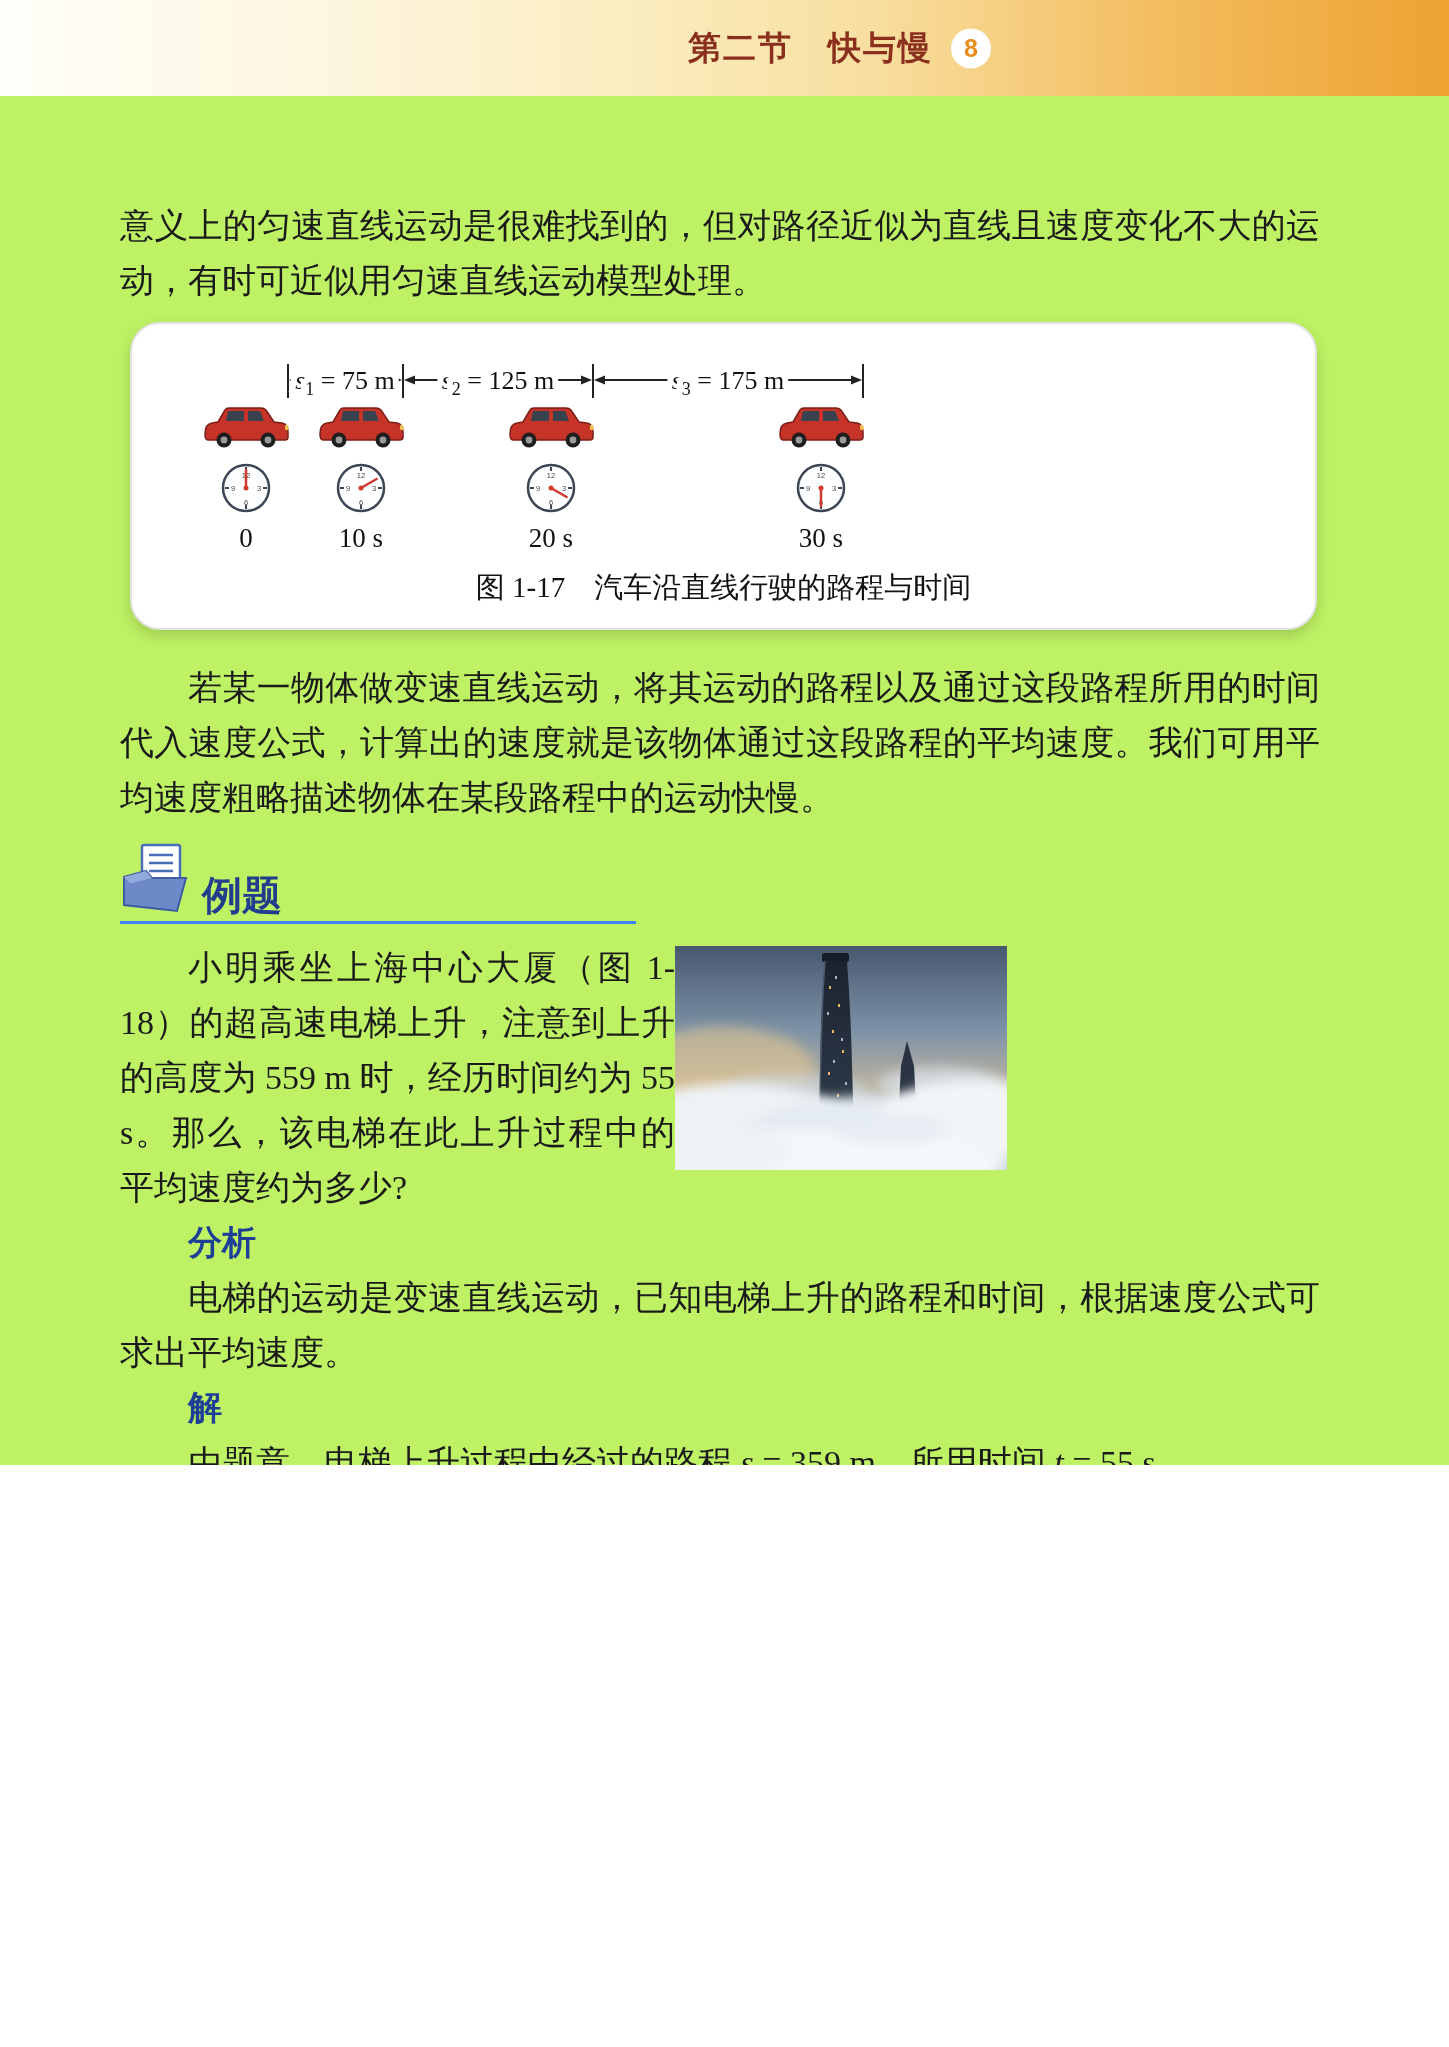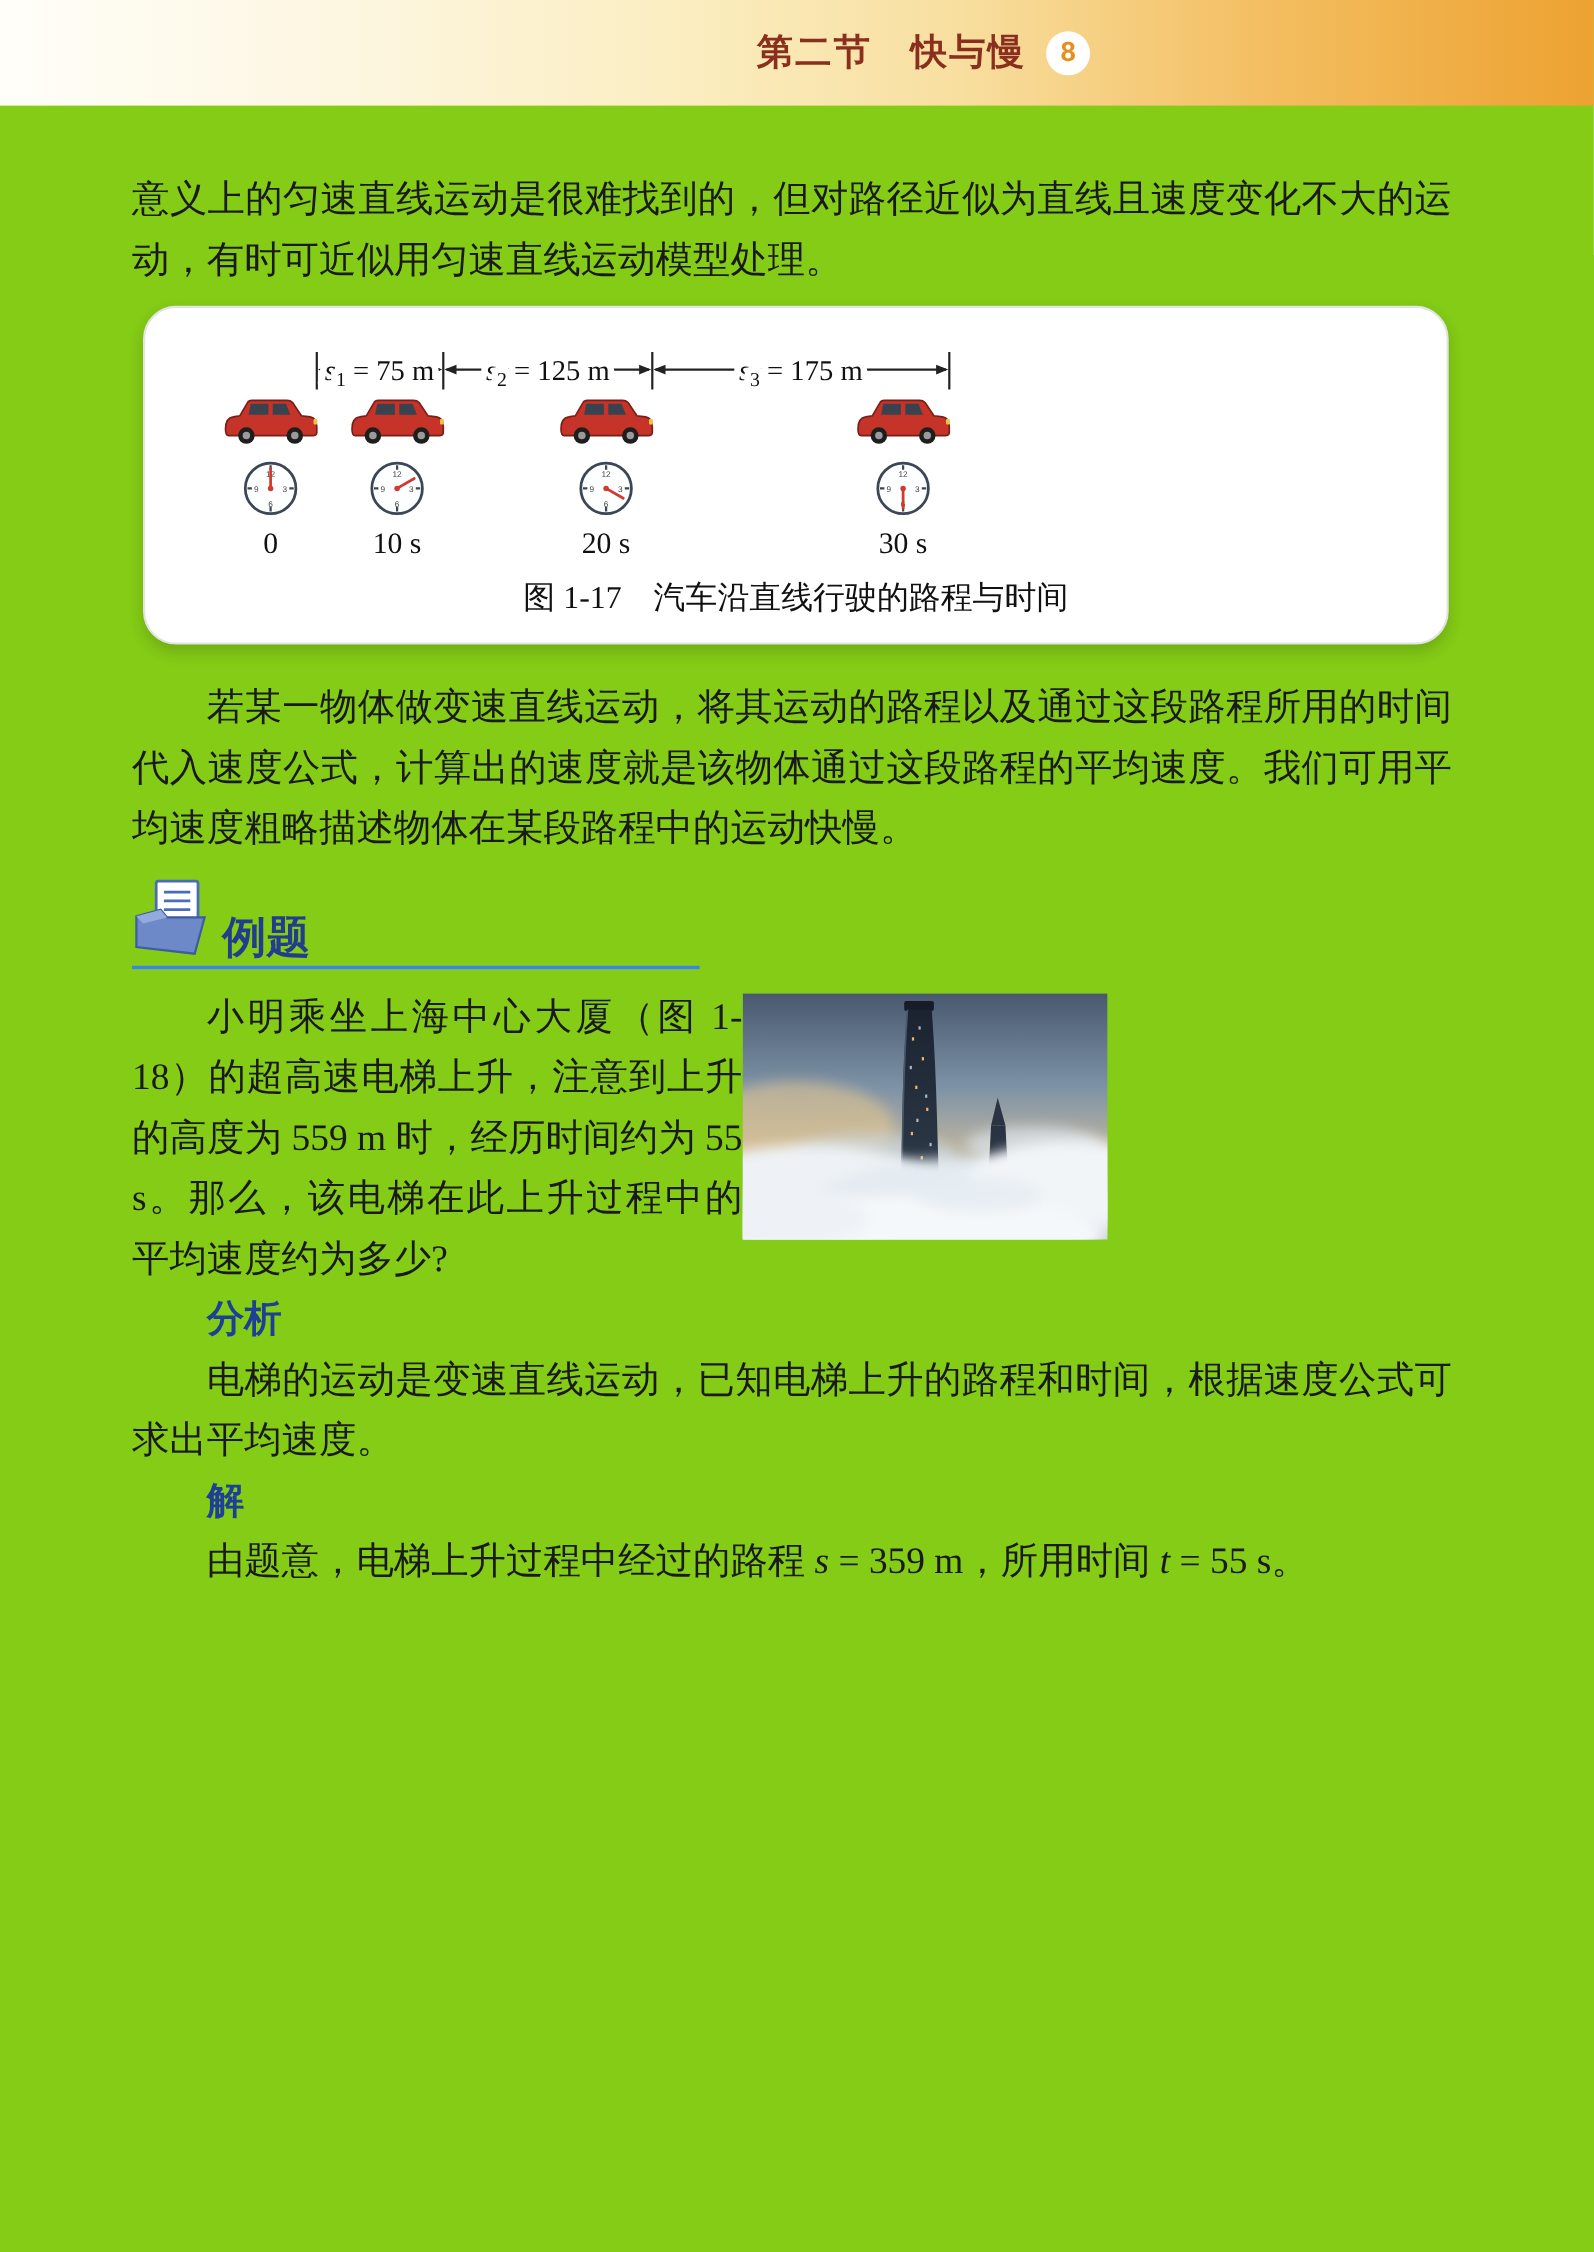--- a/index.html
+++ b/index.html
@@ -1,32 +1,32 @@
 <!DOCTYPE html>
 <html><head>
 <meta charset="utf-8">
 <style>
   html,body{margin:0;padding:0;background:#ffffff;}
-  .page{position:relative;width:1449px;height:2047px;background:#84cc16;overflow:hidden;
+  .page{position:relative;width:1449px;height:1465px;background:#bef264;overflow:hidden;
         font-family:"Liberation Serif","DejaVu Serif",serif;color:#1a1a1a;}
 
   
   .topbar{position:relative;width:100%;height:96px;
     background:linear-gradient(90deg,#fffef9 0%,#fdf6e0 22%,#fbeec2 42%,#f8dfa0 60%,#f3bd5f 80%,#eda231 100%);}
   .header-group{position:absolute;right:458px;top:50%;transform:translateY(-50%);
     display:flex;align-items:center;gap:18px;}
   .section-title{font-family:"Liberation Sans","DejaVu Sans",sans-serif;
     font-weight:bold;font-size:33px;letter-spacing:2px;color:#8a2f1d;}
   .page-badge{width:40px;height:40px;border-radius:50%;background:#ffffff;
     display:flex;align-items:center;justify-content:center;
     font-family:"Liberation Sans","DejaVu Sans",sans-serif;
     font-weight:bold;font-size:25px;color:#e78f1e;}
 
   
-  .content{padding:58px 129px 0 120px;}
+  .content{padding:102px 129px 0 120px;}
   .body-text{margin:0;font-size:34px;line-height:55px;text-align:justify;}
   .indent{text-indent:2em;}
   .var{font-family:"Liberation Serif","DejaVu Serif",serif;font-style:italic;}
 
   
   .figure-box{margin:14px 1px 30px 10px;width:1187px;box-sizing:border-box;
     background:#ffffff;border:2px solid #e3e3e3;border-radius:30px;
     box-shadow:0 6px 14px rgba(0,0,0,.16);
     padding:24px 0 20px 0;}
   .figure-box svg{display:block;margin-left:16px;}

